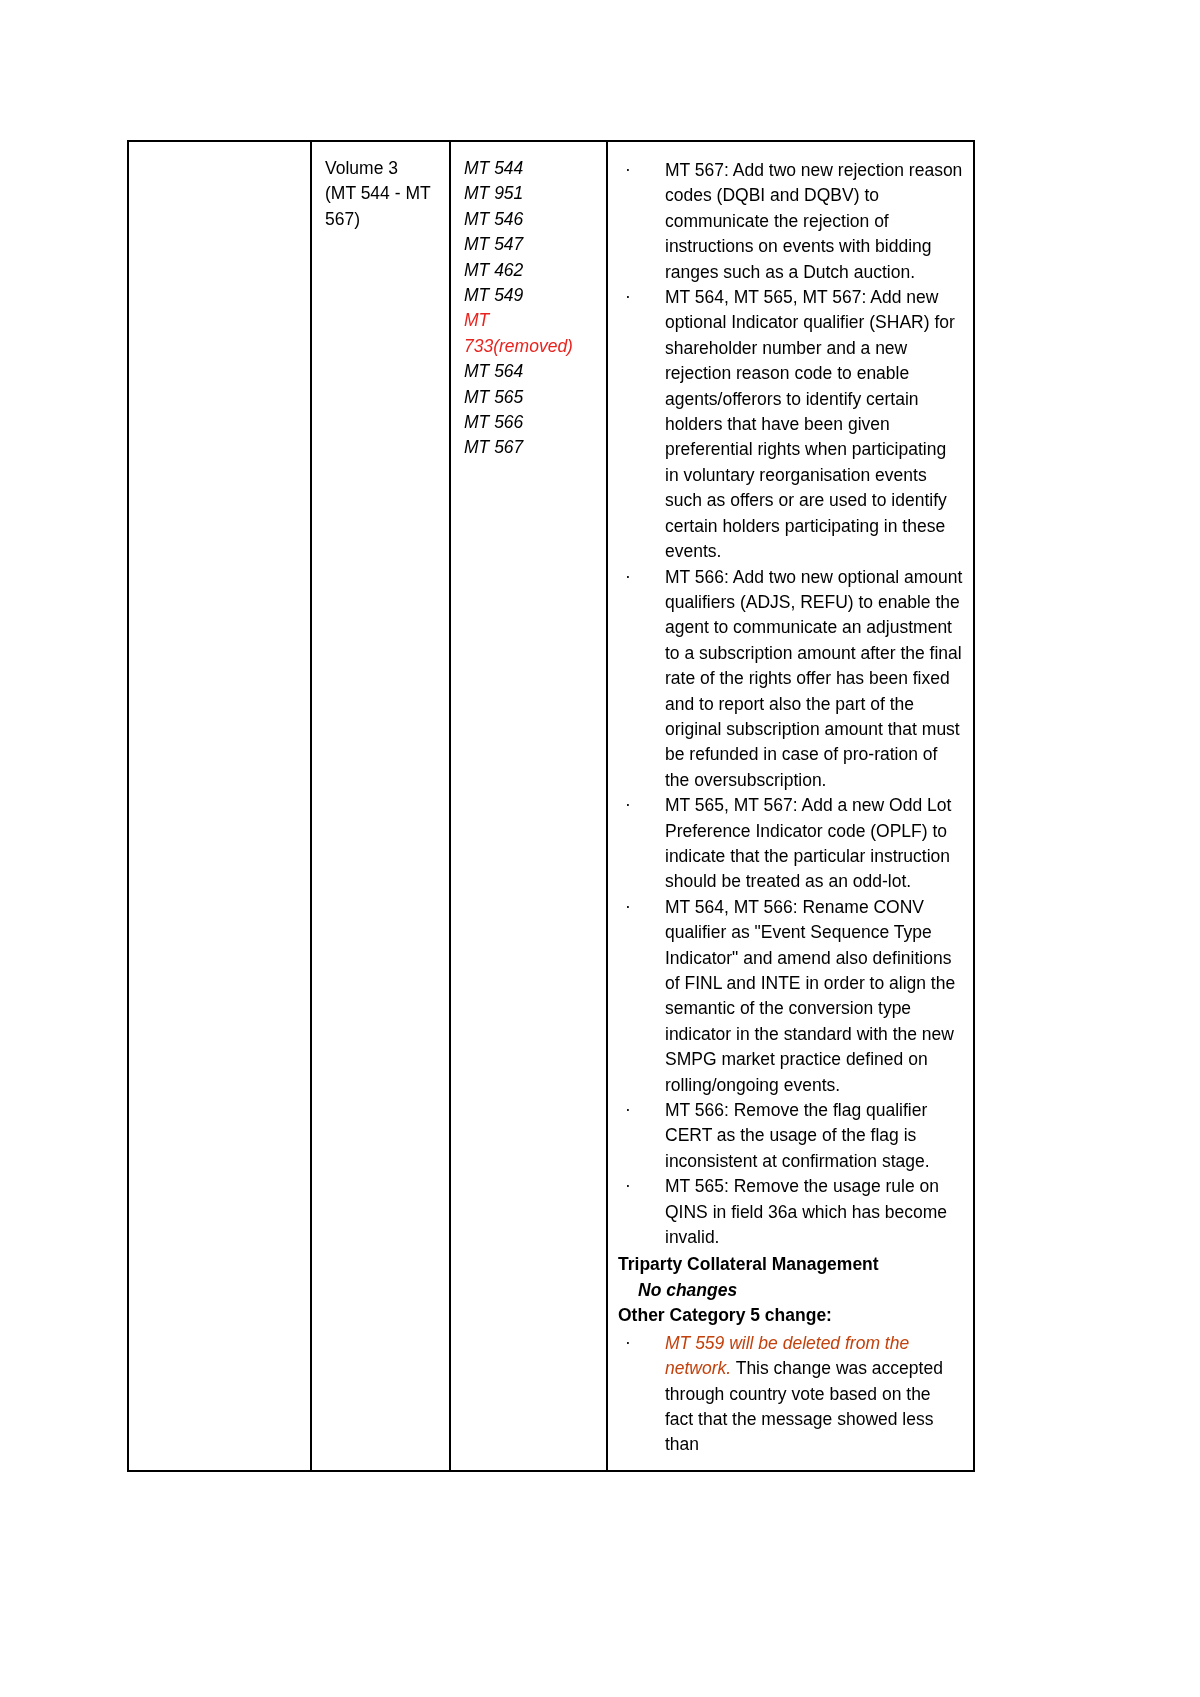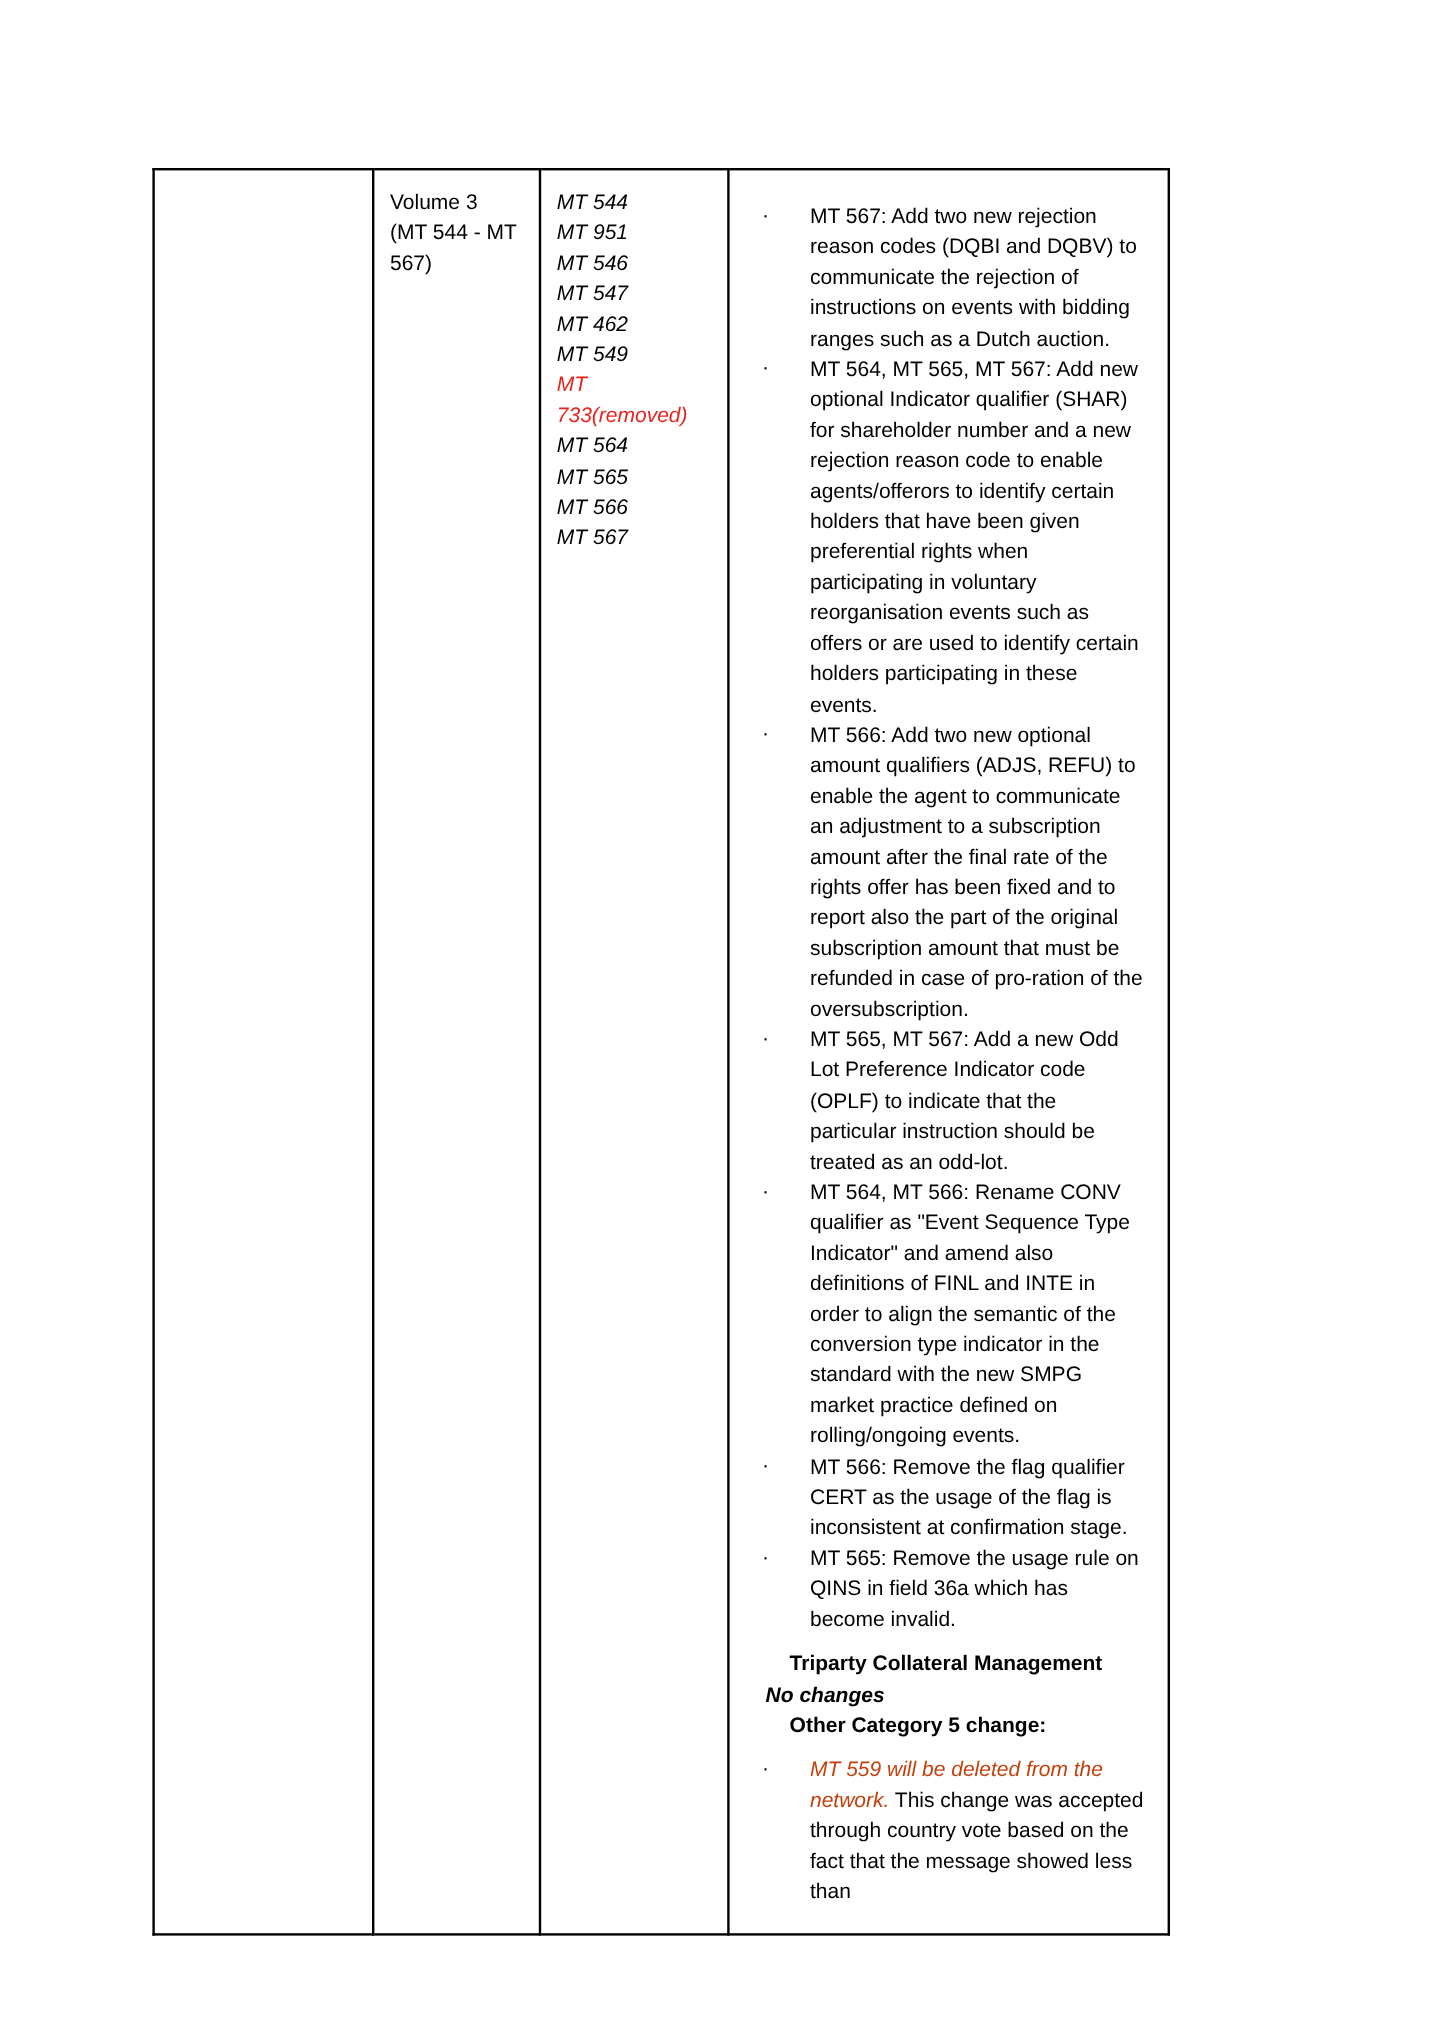--- a/index.html
+++ b/index.html
@@ -60,21 +60,21 @@
 
   .mt-list {
     font-size: 17.5px;
     line-height: 25.4px;
   }
   .mt-line { white-space: nowrap; }
   .mt-removed { color: #e8231e; }
 
   ul.bullets {
     list-style: none;
-    margin: 12px;
+    margin: 2px;
     padding: 0;
   }
   ul.bullets li {
     position: relative;
     padding-left: 45px;
     font-size: 17.5px;
     line-height: 25.4px;
     margin: 0;
   }
   ul.bullets li::before {
@@ -84,21 +84,20 @@
     top: -1px;
     font-size: 17.5px;
     line-height: 25.4px;
     color: #000000;
   }
 
   .hdr-bold {
     font-size: 17.5px;
     line-height: 25.4px;
     font-weight: bold;
-    margin-left: 40px;
   }
   .hdr-bolditalic {
     font-size: 17.5px;
     line-height: 25.4px;
     font-weight: bold;
     font-style: italic;
     margin-left: 20px;
   }
 
   .red-italic {

